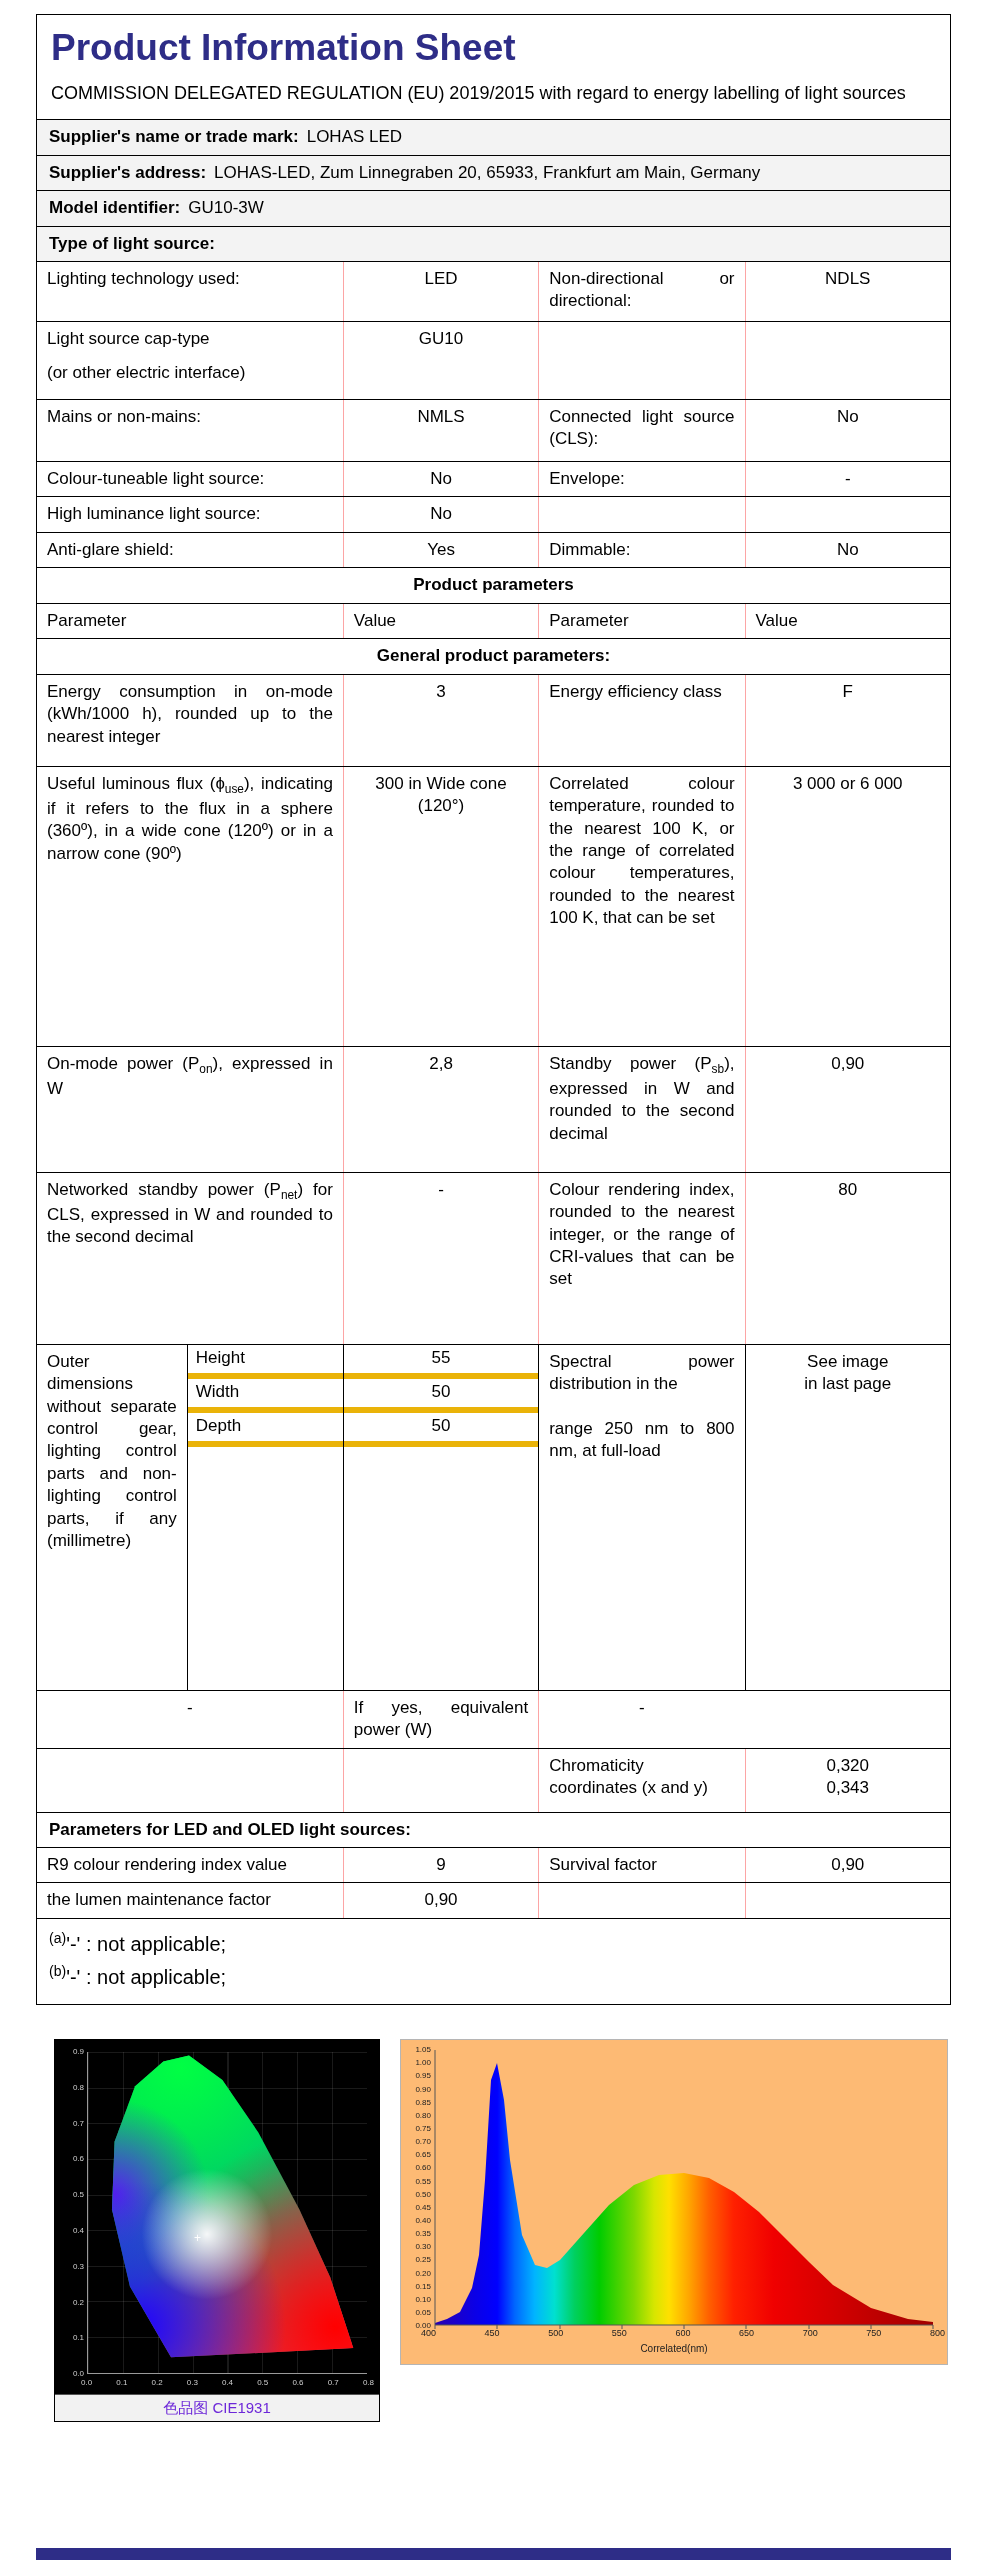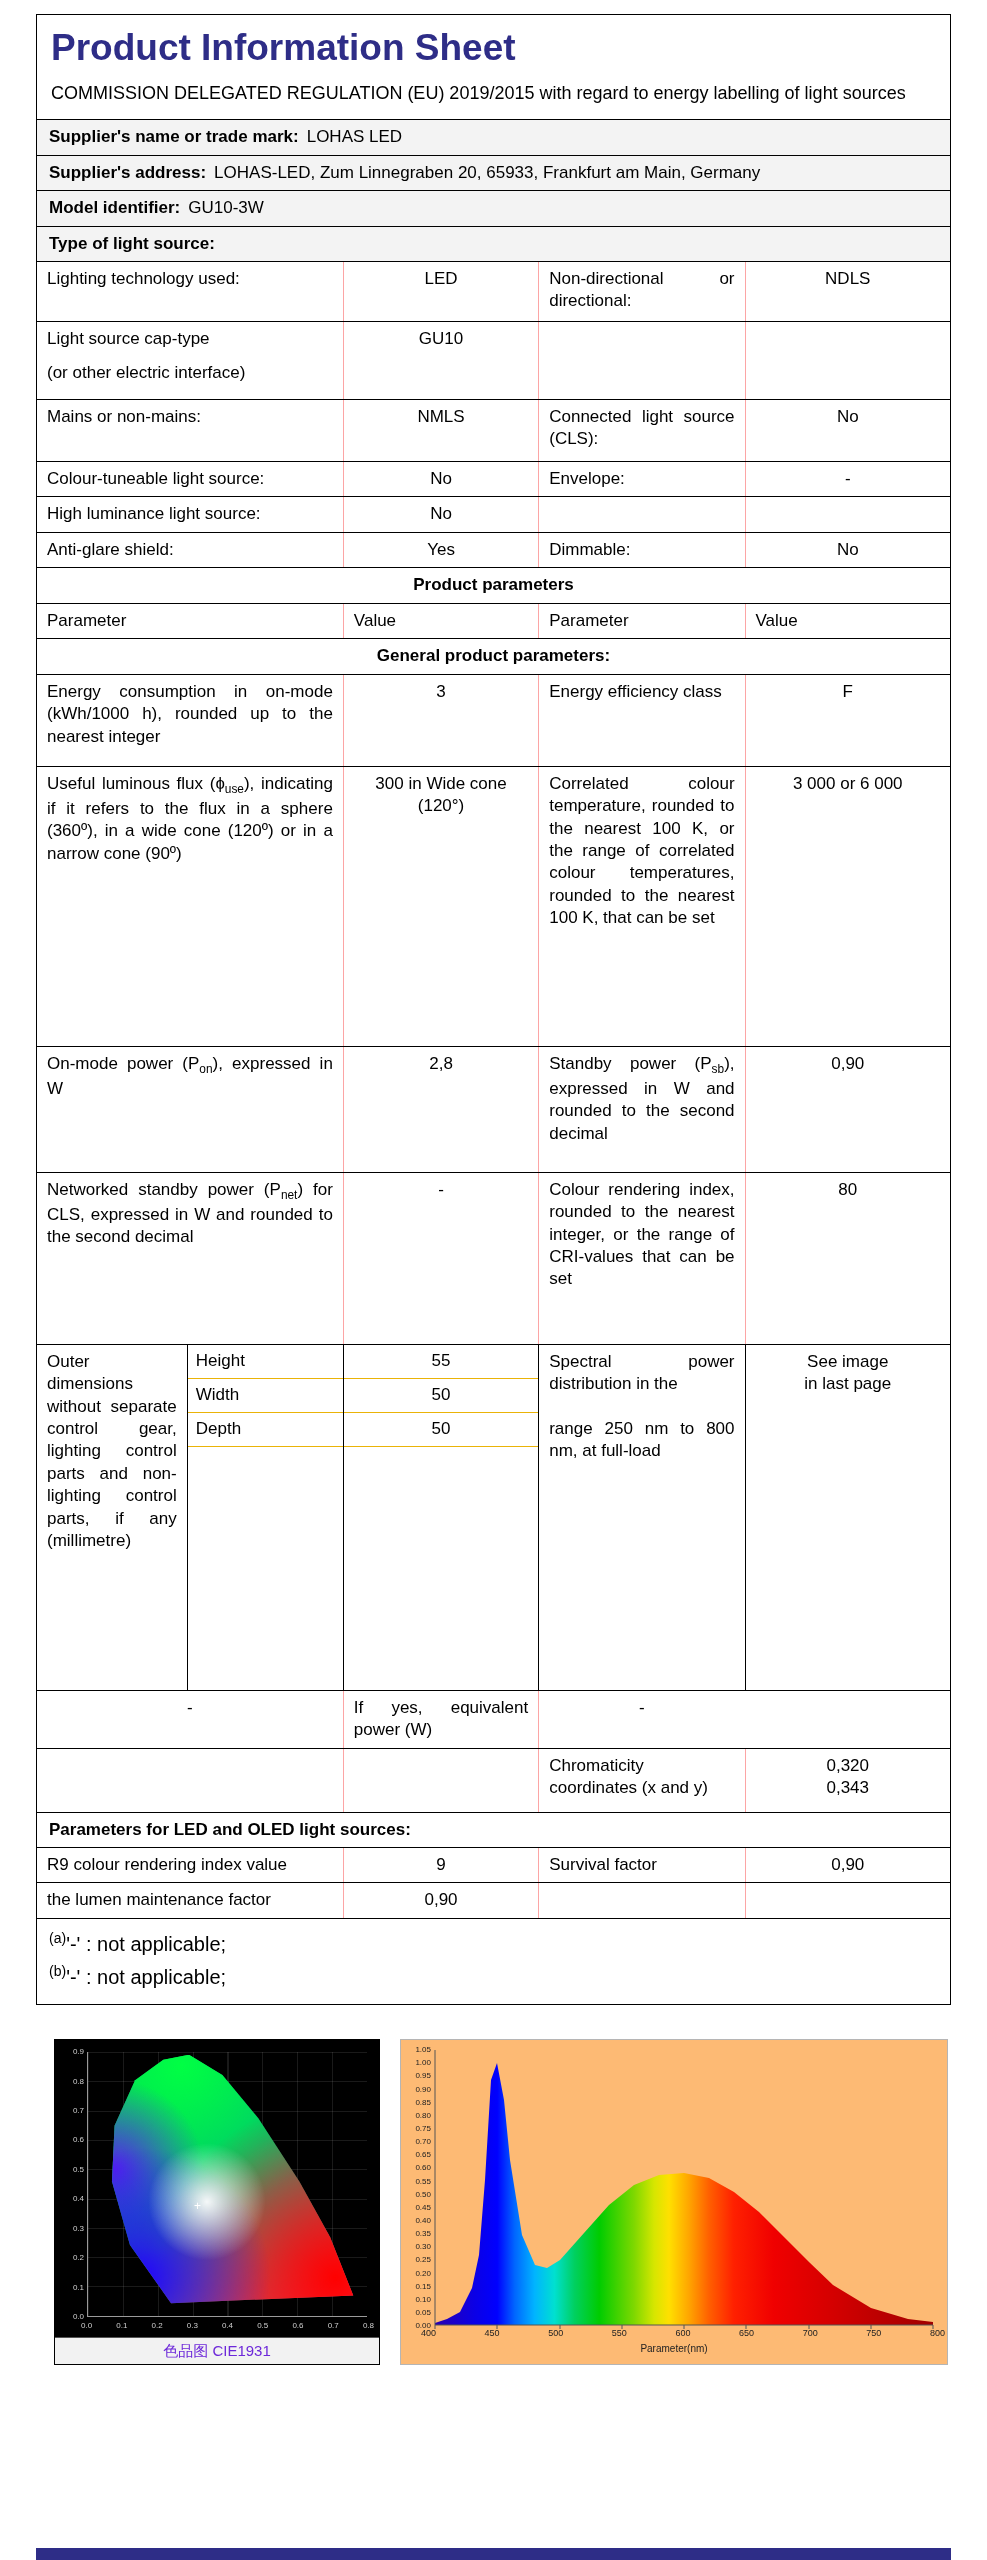--- a/index.html
+++ b/index.html
@@ -29,32 +29,32 @@
   .prelines { white-space:pre-line; }
 
   .r-lighting{min-height:60px} .r-cap{min-height:78px} .r-mains{min-height:62px}
   .r-sm{min-height:34px} .r-energy{min-height:92px} .r-flux{min-height:280px}
   .r-onmode{min-height:126px} .r-net{min-height:172px} .r-claim{min-height:56px} .r-chrom{min-height:64px}
 
   .dims { display:grid; grid-template-columns:16.4% 17.1% 21.4% 22.6% 22.5%; min-height:346px; }
   .dims > .c { border-left:1px solid #000; padding:6px 10px; }
   .dims > .c:first-child { border-left:none; }
   .dims > .dimcol { padding:0; }
-  .dimrow { height:34px; border-bottom:1px solid #eab308; display:flex; align-items:center; padding:0 8px; }
+  .dimrow { height:34px; border-bottom:6px solid #eab308; display:flex; align-items:center; padding:0 8px; }
   .dimrow.v { justify-content:center; }
 
   sub { font-size:70%; }
   sup { font-size:70%; vertical-align:super; }
 
   .footnotes { border-top:1px solid #000; padding:8px 12px 12px; font-size:20px; line-height:1.6; }
 
   .charts { display:flex; gap:20px; margin:34px 0 0 18px; align-items:flex-start; }
 
   
-  .cie { width:326px; height:326px; background:#000; border:1px solid #000; display:flex; flex-direction:column; }
+  .cie { width:326px; height:383px; background:#000; border:1px solid #000; display:flex; flex-direction:column; }
   .cie-plot { flex:1; position:relative; margin:12px 12px 20px 32px; border-left:1px solid #9a9a9a; border-bottom:1px solid #9a9a9a;
     background-image:
       repeating-linear-gradient(to right, rgba(255,255,255,.10) 0 1px, transparent 1px 12.5%),
       repeating-linear-gradient(to bottom, rgba(255,255,255,.10) 0 1px, transparent 1px 11.1%);
   }
   .cie-yticks { position:absolute; left:-26px; top:-5px; bottom:-5px; width:22px; display:flex; flex-direction:column; justify-content:space-between; align-items:flex-end; font-size:8px; color:#cfcfcf; }
   .cie-xticks { position:absolute; left:-7px; right:-7px; bottom:-14px; display:flex; justify-content:space-between; font-size:8px; color:#cfcfcf; }
   .horseshoe { position:absolute; left:4%; top:1%; width:92%; height:96%;
     clip-path:polygon(28% 98%, 12% 75%, 5% 50%, 6% 28%, 14% 10%, 25% 2%, 35% 0%, 48% 8%, 62% 25%, 78% 50%, 90% 72%, 99% 95%);
     background:
@@ -353,20 +353,20 @@
           <span>400</span>
           <span>450</span>
           <span>500</span>
           <span>550</span>
           <span>600</span>
           <span>650</span>
           <span>700</span>
           <span>750</span>
           <span>800</span>
         </div>
-      <div class="spd-xlabel">Parameter(nm)</div>
+      <div class="spd-xlabel">Correlated(nm)</div>
     </div>
 
   </div>
 
   <div class="footer-bar"></div>
 
 </div>
 
 </body></html>

